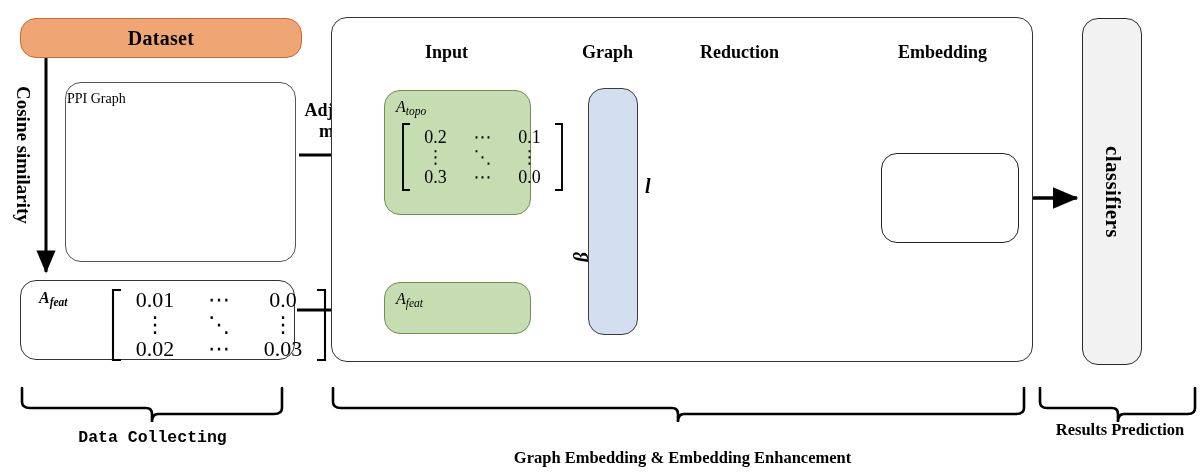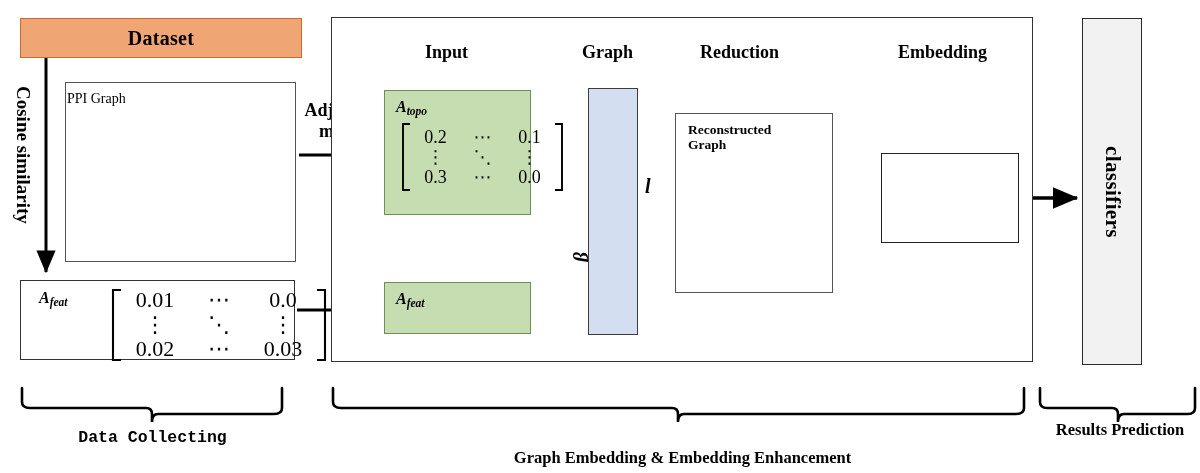--- a/index.html
+++ b/index.html
@@ -1,21 +1,21 @@
 <!DOCTYPE html>
 <html><head>
 <meta charset="utf-8">
 <style>
   html,body{margin:0;padding:0;background:#ffffff;}
   body{width:1200px;height:473px;position:relative;overflow:hidden;
        font-family:"Liberation Serif",serif;color:#000;}
   .stage{position:absolute;left:0;top:0;width:1200px;height:473px;}
   svg.layer{position:absolute;left:0;top:0;width:1200px;height:473px;overflow:visible;}
 
-  .box{position:absolute;box-sizing:border-box;}
+  .box{position:absolute;box-sizing:border-box;border-radius:16px;}
   .dataset-box{left:20px;top:18px;width:282px;height:40px;background:#F0A575;
                border:1.6px solid #C96A2E;display:flex;align-items:center;justify-content:center;}
   .dataset-label{font-weight:bold;font-size:20px;letter-spacing:.3px;}
 
   .ppi-box{left:65px;top:82px;width:231px;height:180px;background:#fff;border:1.6px solid #555;}
   .ppi-title{position:absolute;left:1px;top:8px;font-weight:normal;font-size:14px;}
 
   .afeat-box{left:20px;top:280px;width:275px;height:80px;background:#fff;border:1.6px solid #333;}
   .afeat-tag{position:absolute;left:18px;top:8px;font-size:16px;font-weight:bold;font-style:italic;}
   .afeat-tag .sub{font-size:11.5px;vertical-align:-0.22em;font-style:italic;font-weight:bold;}
@@ -23,21 +23,21 @@
   .main-box{left:331px;top:17px;width:702px;height:345px;background:#fff;border:1.5px solid #333;}
 
   .stage-head{position:absolute;font-weight:bold;font-size:18px;white-space:nowrap;}
   .h-input{left:425px;top:42px;}
   .h-fusion{left:582px;top:42px;}
   .h-reduction{left:700px;top:42px;}
   .h-embedding{left:898px;top:42px;}
 
   .atopo-box{left:384px;top:90px;width:147px;height:125px;background:#C5DDB0;border:1.4px solid #6f8f56;}
   .afeat2-box{left:384px;top:282px;width:147px;height:52px;background:#C5DDB0;border:1.4px solid #6f8f56;}
-  .gtag{position:absolute;left:11px;top:7px;font-size:16px;font-weight:bold;font-style:italic;}
+  .gtag{position:absolute;left:11px;top:7px;font-size:16px;font-weight:normal;font-style:italic;}
   .gtag .sub{font-size:11.5px;vertical-align:-0.22em;}
 
   .fusion-box{left:588px;top:88px;width:50px;height:247px;background:#D4DEF1;border:1.5px solid #3c3c3c;}
 
   .recon-box{left:675px;top:113px;width:158px;height:180px;background:#fff;border:1.5px solid #555;}
   .recon-title{position:absolute;left:12px;top:8px;font-weight:bold;font-size:13.5px;line-height:1.12;}
 
   .embed-box{left:881px;top:153px;width:138px;height:90px;background:#fff;border:1.6px solid #222;}
 
   .clf-box{left:1082px;top:18px;width:60px;height:347px;background:#F2F2F2;border:1.8px solid #2b2b2b;
@@ -467,26 +467,20 @@
       <span>A</span><span class="sub">feat</span>
     </span>
   </div>
 
   <div class="mathlbl beta-label">β</div>
 
   <div class="box fusion-box"></div>
 
   <div class="mathlbl l-label">l</div>
 
-  <div class="box recon-box">
-    <span class="recon-title">
-      <span>Reconstructed</span><br>
-      <span>Graph</span>
-    </span>
-  </div>
 
   <div class="box embed-box"></div>
 
   <div class="box clf-box">
     <span class="clf-label">classifiers</span>
   </div>
 
   <div class="caption cap-dc">Data Collecting</div>
   <div class="caption cap-ge">Graph Embedding &amp; Embedding Enhancement</div>
   <div class="caption cap-rp">Results Prediction</div>

